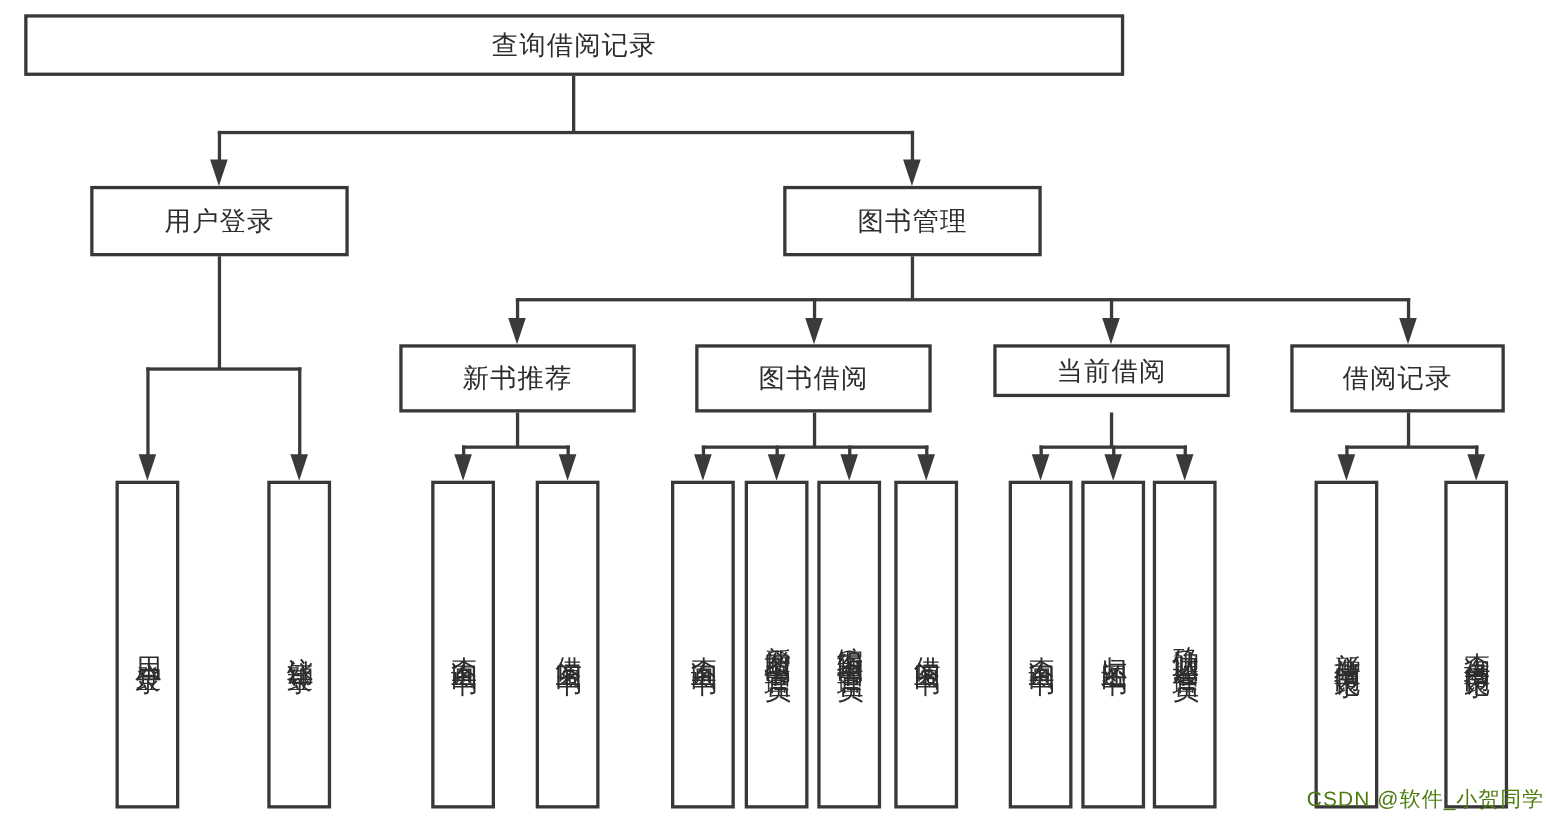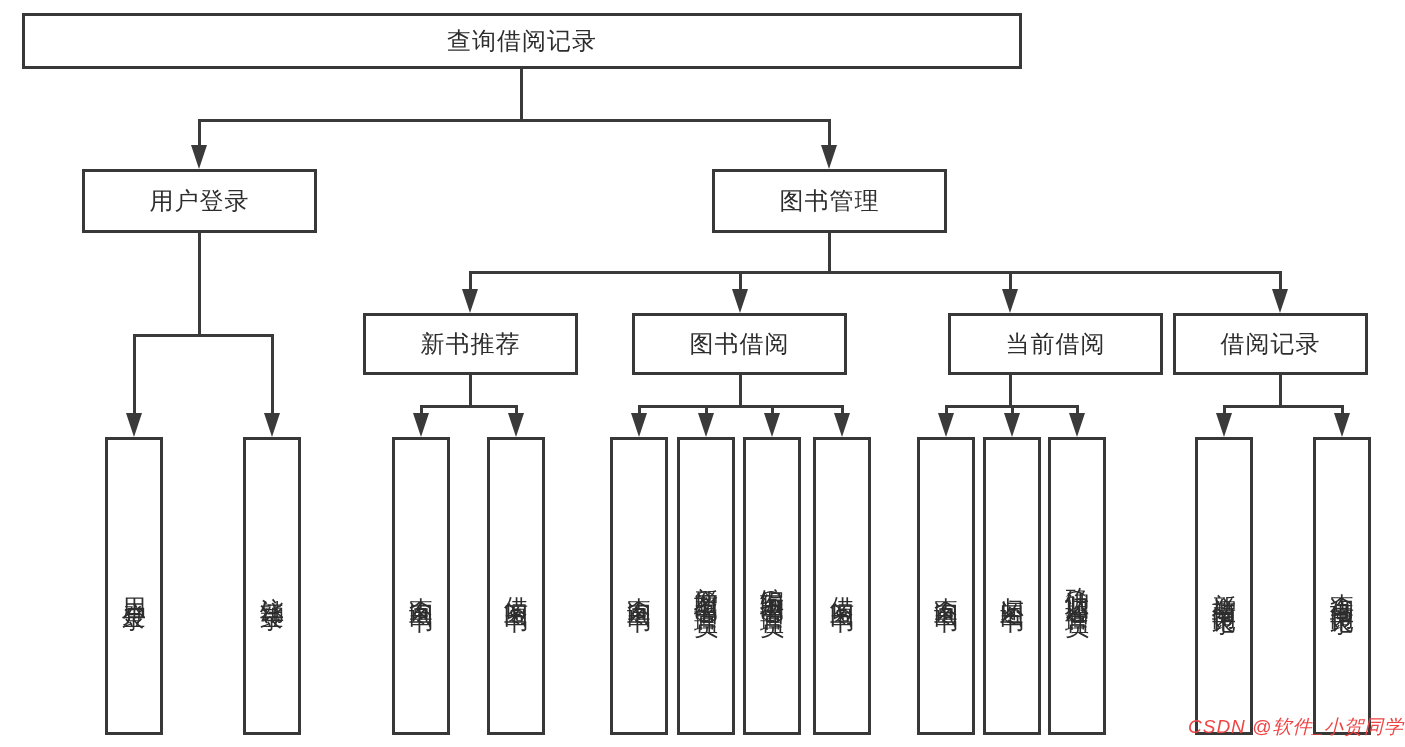--- a/index.html
+++ b/index.html
@@ -48,24 +48,23 @@
     height: 0;
     border-left: 8px solid transparent;
     border-right: 8px solid transparent;
     border-top: 24px solid #3a3a3a;
   }
   .watermark {
     position: absolute;
     left: 1188px;
     top: 714px;
     font-size: 19px;
-    color: #ef4444;
+    color: #4d7c0f;
     letter-spacing: 1px;
     white-space: nowrap;
-    font-style: italic;
   }
 </style>
 </head>
 <body>
 
 <div class="canvas">
 
   <div class="node" style="left:22px; top:13px; width:1000px; height:56px">
     <span>查询借阅记录</span>
   </div>
@@ -101,21 +100,21 @@
   <div class="ahead" style="left:1002px; top:289px"></div>
   <div class="vline" style="left:1279px; top:271px; height:21px"></div>
   <div class="ahead" style="left:1272px; top:289px"></div>
 
   <div class="node" style="left:632px; top:313px; width:215px; height:62px">
     <span>图书借阅</span>
   </div>
   <div class="node" style="left:363px; top:313px; width:215px; height:62px">
     <span>新书推荐</span>
   </div>
-  <div class="node" style="left:948px; top:313px; width:215px; height:62px">
+  <div class="node" style="left:903px; top:313px; width:215px; height:48px">
     <span>当前借阅</span>
   </div>
   <div class="node" style="left:1173px; top:313px; width:195px; height:62px">
     <span>借阅记录</span>
   </div>
 
   <div class="vline" style="left:469px; top:375px; height:31px"></div>
   <div class="hline" style="left:420px; top:405px; width:98px"></div>
   <div class="vline" style="left:420px; top:405px; height:12px"></div>
   <div class="ahead" style="left:413px; top:413px"></div>

